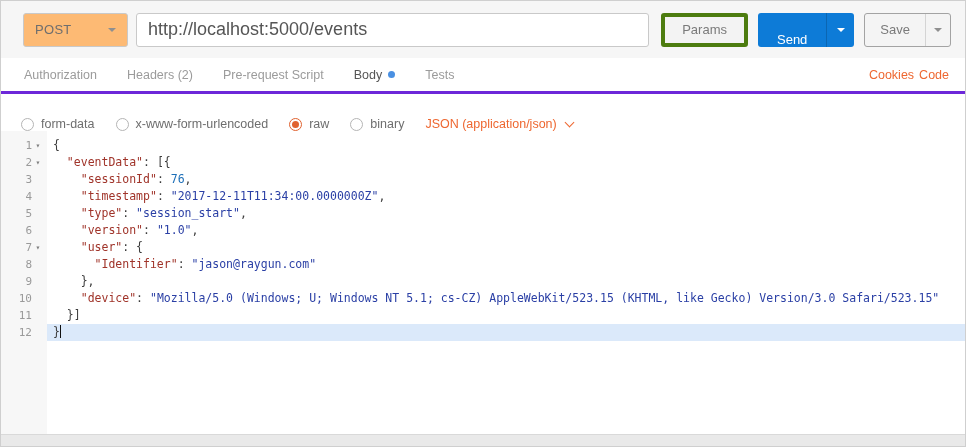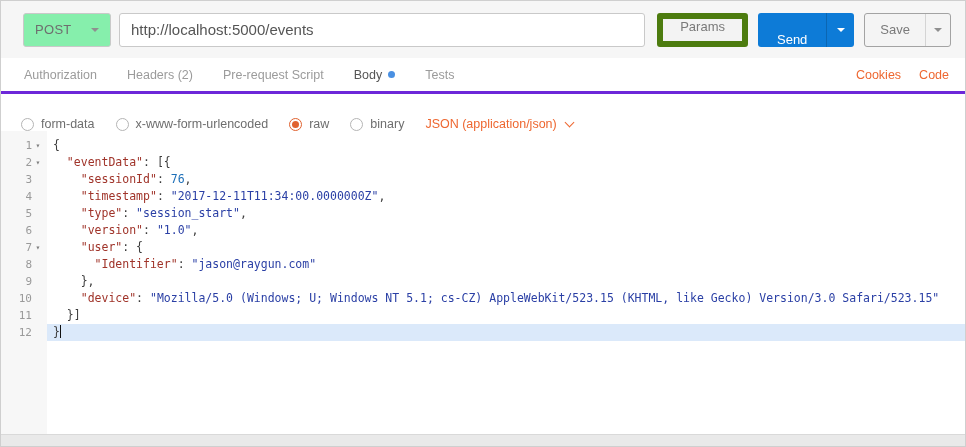--- a/index.html
+++ b/index.html
@@ -7,56 +7,56 @@
   .app {
     width:966px; height:447px; border:1px solid #cfcfcf; background:#fff;
     display:flex; flex-direction:column; overflow:hidden; position:relative;
   }
   
   .request-bar {
     height:57px; flex:0 0 57px; background:#f6f6f6; display:flex; align-items:center;
     padding:0 14px 0 22px;
   }
   .method-select {
-    width:88px; height:34px; border:1px solid #c9c9c9; border-radius:3px;
+    width:105px; height:34px; border:1px solid #c9c9c9; border-radius:3px;
     display:flex; align-items:center; justify-content:space-between;
-    padding:0 11px; color:#6e6e6e; font-size:13px; background:#86efac; cursor:pointer;
+    padding:0 11px; color:#6e6e6e; font-size:13px; background:#fdba74; cursor:pointer;
     letter-spacing:.3px;
   }
   .caret-down {
     width:0; height:0; border-left:4px solid transparent; border-right:4px solid transparent;
     border-top:4px solid #8f8f8f;
   }
   .url-input {
     flex:1; height:34px; border:1px solid #c9c9c9; border-radius:3px; margin-left:8px;
-    padding:0 11px; font-size:15px; color:#555; background:#fff; outline:none;
+    padding:0 11px; font-size:18px; color:#555; background:#fff; outline:none;
     font-family:"Liberation Sans", sans-serif;
   }
   .params-btn {
-    height:34px; border:6px solid #4d7c0f; border-radius:3px; background:#f3f3f3;
+    height:34px; border:4px solid #4d7c0f; border-radius:3px; background:#f3f3f3;
     color:#7a7a7a; font-size:13px; padding:0 17px; margin-left:12px; cursor:pointer;
-    display:flex; align-items:flex-start;
+    display:flex; align-items:center;
   }
   .send-group { display:flex; margin-left:10px; height:34px; border-radius:3px; overflow:hidden; flex-shrink:0; }
   .send-main { background:#0d7bd7; color:#fff; font-size:13px; padding:0 19px; display:flex; align-items:flex-end; cursor:pointer; }
   .send-caret { background:#0d7bd7; border-left:1px solid #0b66b2; width:28px; display:flex; align-items:center; justify-content:center; cursor:pointer; }
   .send-caret .caret-down { border-top-color:#fff; }
   .save-group { display:flex; margin-left:10px; height:34px; border:1px solid #a3a3a3; border-radius:3px; overflow:hidden; background:#f4f4f4; flex-shrink:0; }
   .save-main { color:#7a7a7a; font-size:13px; padding:0 15px; display:flex; align-items:center; cursor:pointer; }
   .save-caret { border-left:1px solid #d4d4d4; width:25px; display:flex; align-items:center; justify-content:center; cursor:pointer; }
   
   .tabs-row {
     height:36px; flex:0 0 36px; background:#fff; border-bottom:3px solid #6d28d9;
     display:flex; align-items:center; padding:0 16px 0 8px;
   }
   .tabs-left { display:flex; align-items:center; height:100%; }
   .tab { padding:0 15px; font-size:12.5px; color:#9b9b9b; cursor:pointer; height:100%; display:flex; align-items:center; gap:6px; white-space:nowrap; }
   .tab.active { color:#555; }
   .tab-dot { width:7px; height:7px; border-radius:50%; background:#4a90e2; display:inline-block; }
-  .tabs-right { margin-left:auto; display:flex; gap:18px; align-items:center; }
+  .tabs-right { margin-left:auto; display:flex; gap:5px; align-items:center; }
   .link-orange { color:#ee6730; font-size:12.5px; cursor:pointer; }
   
   .mode-row { height:37px; flex:0 0 37px; background:#fff; display:flex; align-items:flex-end; padding-left:20px; }
   .radio-opt { display:flex; align-items:center; margin-right:21px; cursor:pointer; font-size:12.5px; color:#6e6e6e; }
   .radio { width:13px; height:13px; border-radius:50%; border:1px solid #b5b5b5; background:#fff; margin-right:7px; position:relative; flex-shrink:0; }
   .radio.sel { border-color:#e2halt;  }
   .radio.sel { border-color:#e0622f; }
   .radio.sel::after { content:""; position:absolute; left:2px; top:2px; right:2px; bottom:2px; border-radius:50%; background:#e0622f; }
   .type-select { display:flex; align-items:center; color:#ee6730; font-size:12.5px; cursor:pointer; }
   .chevron {

